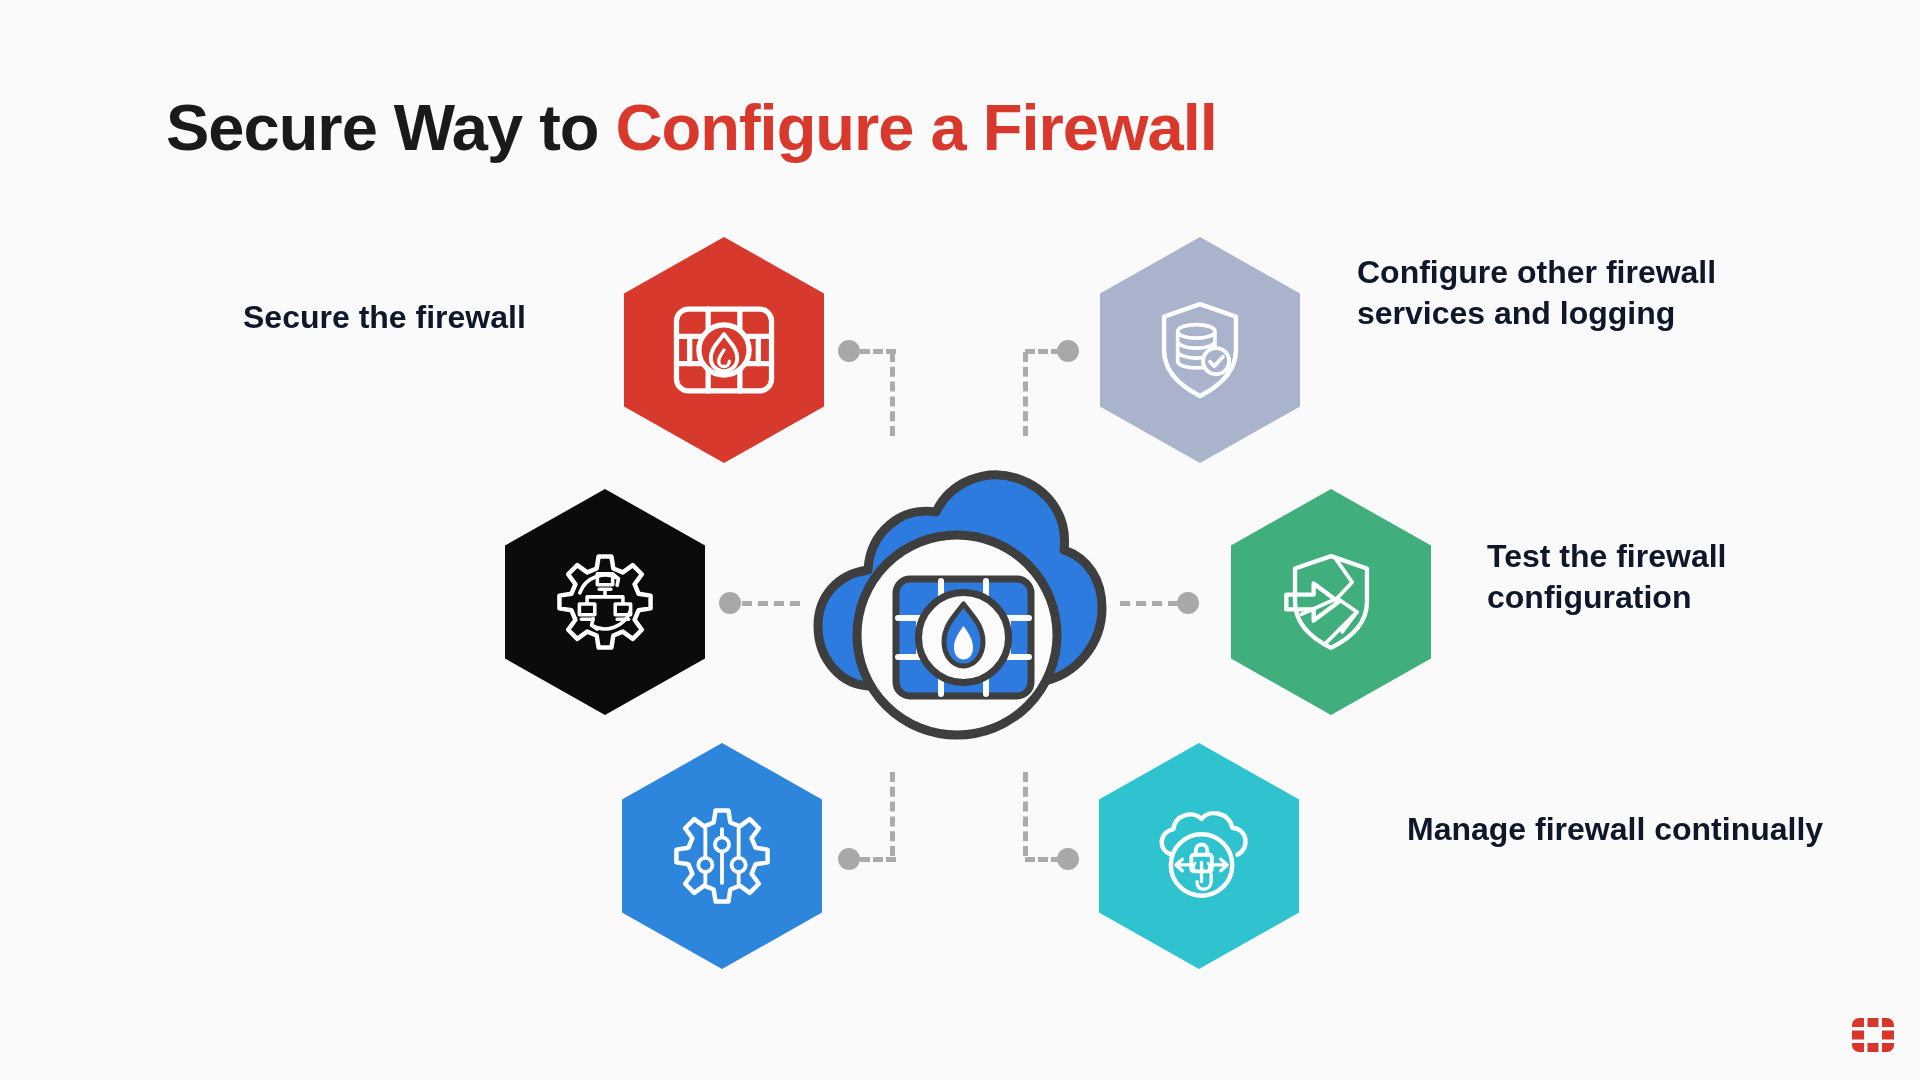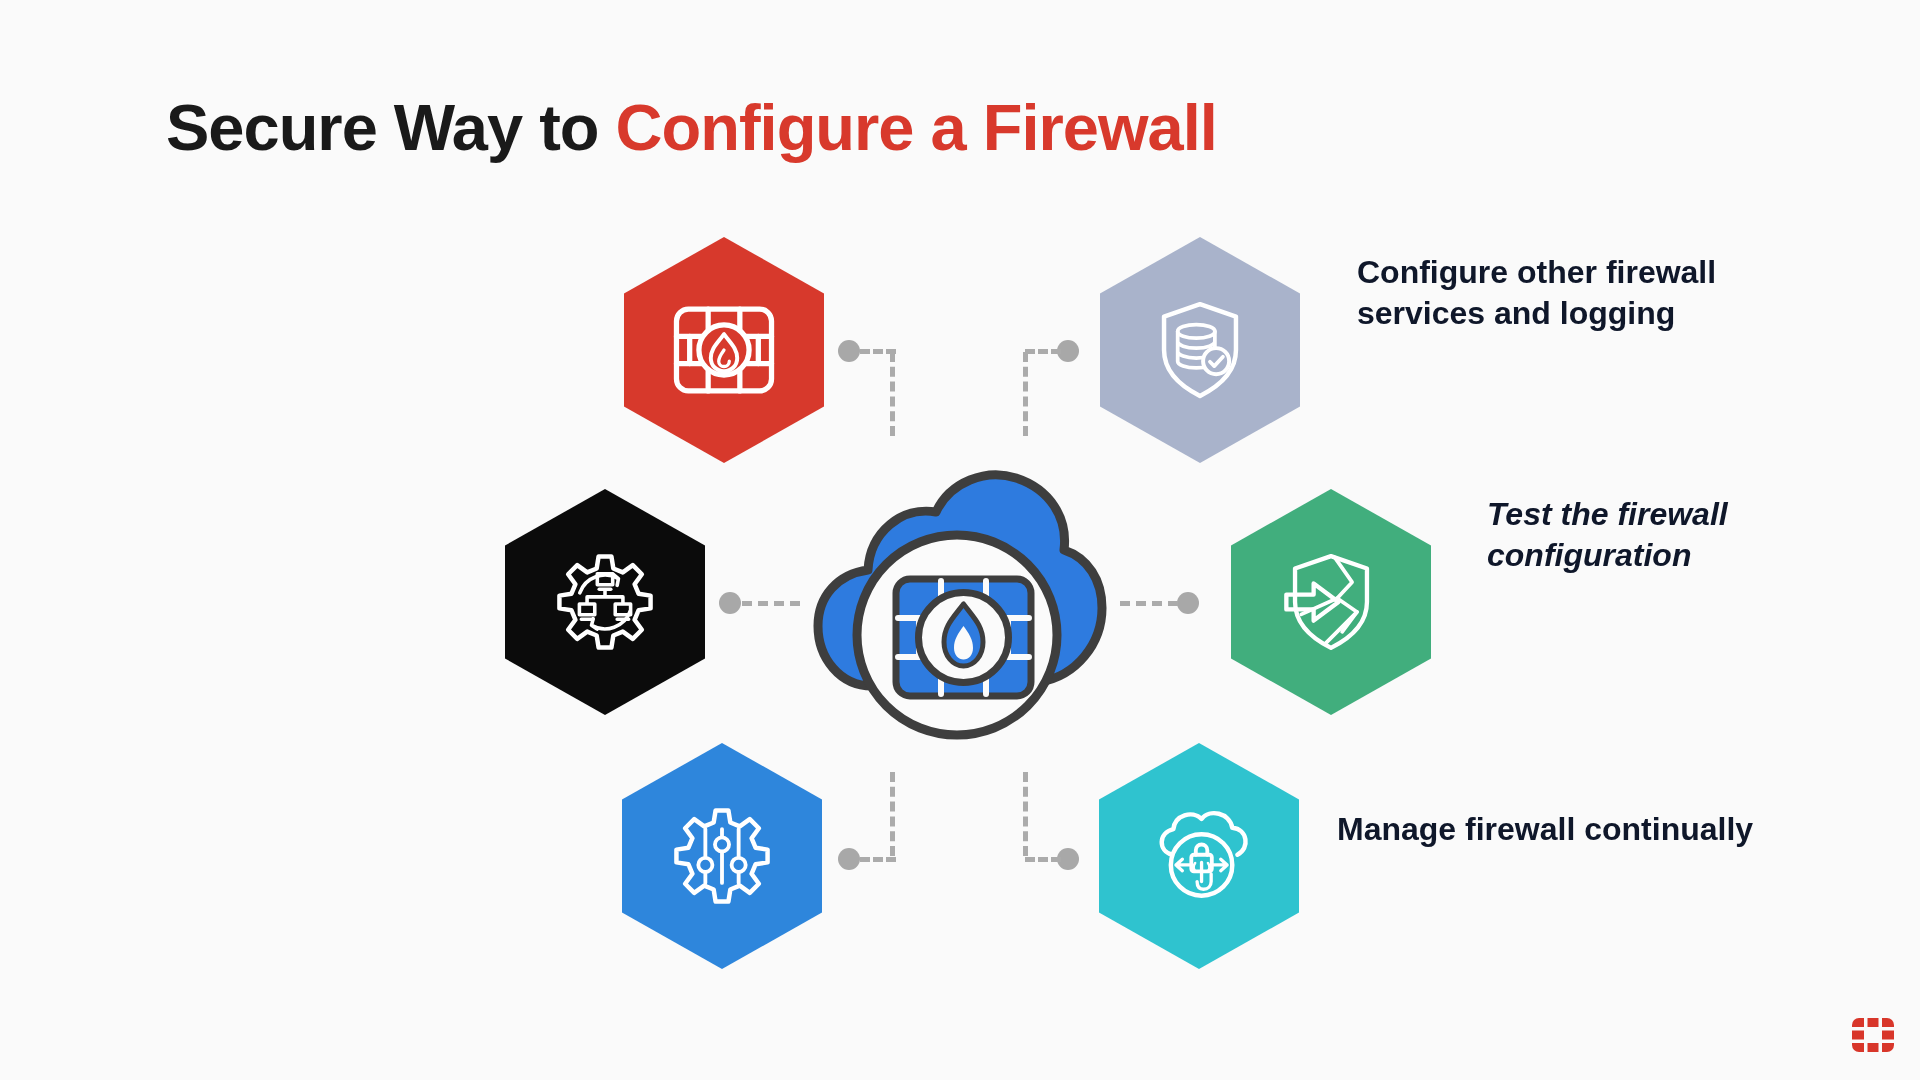--- a/index.html
+++ b/index.html
@@ -18,23 +18,23 @@
   #hex-zones   {left:505px; top:489px;}
   #hex-test    {left:1231px;top:489px;}
   #hex-acls    {left:622px; top:743px;}
   #hex-manage  {left:1099px;top:743px;}
   
   .step-label{position:absolute;font-size:32px;font-weight:700;color:#0f172a;
               line-height:41px;white-space:pre-wrap;}
   #label-secure  {left:243px; top:297px;}
   #label-services{left:1357px;top:252px;}
   #label-zones   {left:112px; top:533px;}
-  #label-test    {left:1487px;top:494px;font-style:italic;}
+  #label-test    {left:1487px;top:536px;}
   #label-acls    {left:150px; top:787px;}
-  #label-manage  {left:1337px;top:809px;}
+  #label-manage  {left:1407px;top:809px;}
   
   .dot{position:absolute;width:22px;height:22px;border-radius:50%;background:#A8A8A8;}
   .dash-h{position:absolute;height:0;border-top:5px dashed #ABABAB;}
   .dash-v{position:absolute;width:0;border-left:5px dashed #ABABAB;}
   #c1-dot{left:838px;top:340px;}  #c1-h{left:860px;top:349px;width:36px;}  #c1-v{left:890px;top:352px;height:84px;}
   #c2-dot{left:1057px;top:340px;} #c2-h{left:1025px;top:349px;width:36px;} #c2-v{left:1023px;top:352px;height:84px;}
   #c3-dot{left:719px;top:592px;}  #c3-h{left:742px;top:601px;width:58px;}
   #c4-dot{left:1177px;top:592px;} #c4-h{left:1120px;top:601px;width:58px;}
   #c5-dot{left:838px;top:848px;}  #c5-h{left:860px;top:857px;width:36px;}  #c5-v{left:890px;top:772px;height:84px;}
   #c6-dot{left:1057px;top:848px;} #c6-h{left:1025px;top:857px;width:36px;} #c6-v{left:1023px;top:772px;height:84px;}
@@ -43,20 +43,21 @@
   
   #logo{position:absolute;left:1852px;top:1018px;}
 </style>
 </head>
 <body>
 
 <div id="canvas">
 
   <h1 id="title"><span>Secure Way to </span><span style="color: rgb(216, 57, 44);">Configure a Firewall</span></h1>
 
+  <div class="step-label" id="label-secure">Secure the firewall</div>
   <div class="step-label" id="label-services">Configure other firewall
 services and logging</div>
   <div class="step-label" id="label-test">Test the firewall
 configuration</div>
   <div class="step-label" id="label-manage">Manage firewall continually</div>
 
   <div class="hex" id="hex-secure" style="color: rgb(215, 57, 44);">
     <svg width="132" height="132" viewBox="0 0 100 100" fill="none" stroke="#FFFFFF" stroke-width="4" stroke-linecap="round" stroke-linejoin="round">
       <rect x="14" y="19" width="72" height="62" rx="9"></rect>
       <path d="M14 39.7 H86 M14 60.3 H86"></path>

